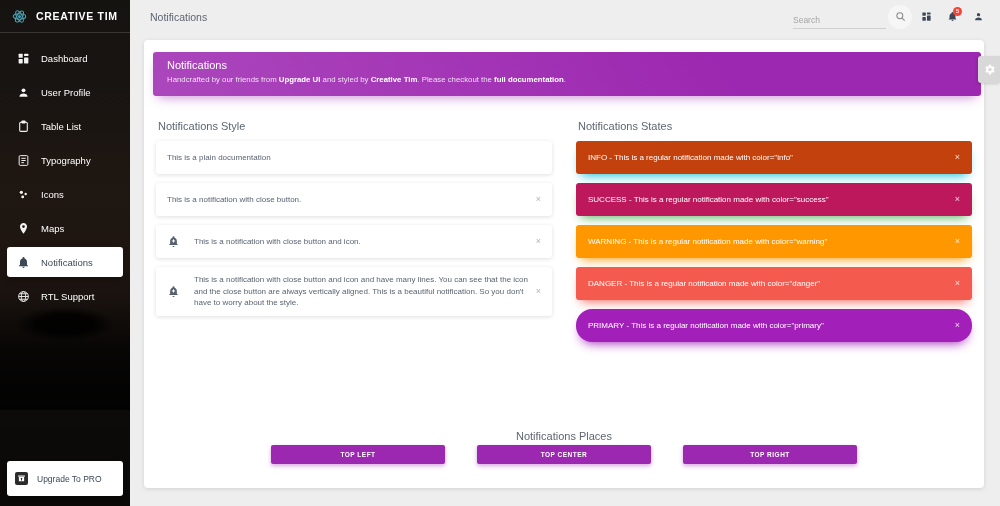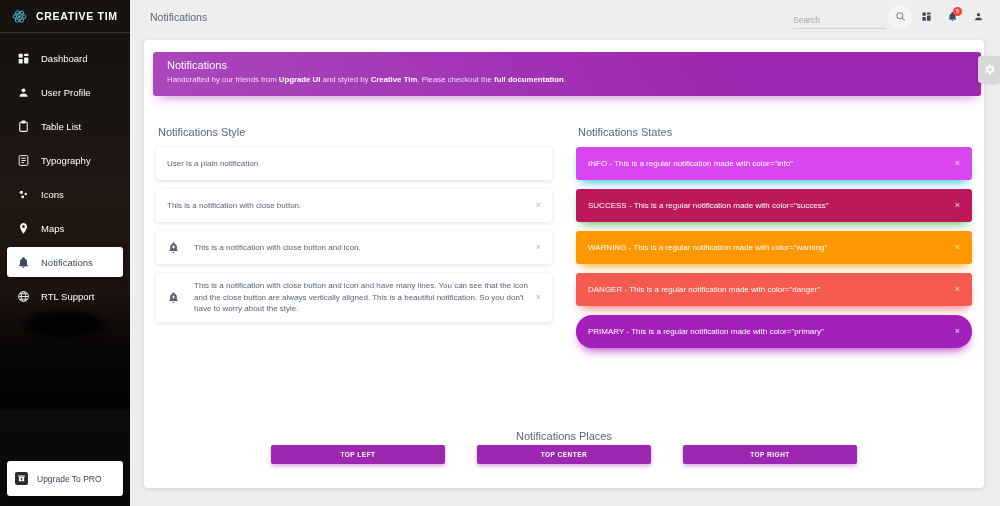--- a/index.html
+++ b/index.html
@@ -123,21 +123,21 @@
     border-radius: 3px;
     box-shadow: 0 6px 12px -5px rgba(156,39,176,0.55);
     padding: 7px 14px;
     color: #ffffff;
   }
   #banner-title { font-size: 11px; font-weight: normal; margin-bottom: 4px; }
   #banner-sub { font-size: 7.8px; color: rgba(255,255,255,0.82); line-height: 1.3; }
   #banner-sub b { color: #ffffff; font-weight: bold; }
 
   #columns {
-    position: absolute; left: 0; top: 86px; width: 840px;
+    position: absolute; left: 0; top: 80px; width: 840px;
     display: flex;
   }
   .col { width: 420px; padding: 0 12px; }
   .col-title {
     font-size: 11px; color: #5d6672; font-weight: normal;
     margin: 0 0 9px 0; padding-left: 2px;
   }
 
   
   .note {
@@ -366,21 +366,21 @@
       <span>Handcrafted by our friends from </span><b>Upgrade UI</b><span> and styled by </span><b>Creative Tim</b><span>. Please checkout the </span><b>full documentation</b><span>.</span>
     </div>
   </div>
 
   <div id="columns">
 
     <div class="col">
       <div class="col-title">Notifications Style</div>
 
       <div class="note">
-        <div class="note-text">User is a plain notification</div>
+        <div class="note-text">This is a plain documentation</div>
       </div>
 
       <div class="note">
         <div class="note-text">This is a notification with close button.</div>
         <div class="note-close">×</div>
       </div>
 
       <div class="note">
         <span class="note-icon">
           <svg viewBox="0 0 24 24" width="13" height="13" fill="#555f6d">
@@ -402,21 +402,21 @@
           </svg>
         </span>
         <div class="note-text">This is a notification with close button and icon and have many lines. You can see that the icon and the close button are always vertically aligned. This is a beautiful notification. So you don't have to worry about the style.</div>
         <div class="note-close">×</div>
       </div>
     </div>
 
     <div class="col">
       <div class="col-title">Notifications States</div>
 
-      <div class="alert" id="alert-info" style="background: #d946ef; box-shadow: rgb(0, 188, 212) 0px 6px 11px -5px;">
+      <div class="alert" id="alert-info" style="background: #c2410c; box-shadow: rgb(0, 188, 212) 0px 6px 11px -5px;">
         <div class="alert-text">INFO - This is a regular notification made with color="info"</div>
         <div class="alert-close">×</div>
       </div>
       <div class="alert" id="alert-success" style="background: #be185d; box-shadow: rgb(76, 175, 80) 0px 6px 11px -5px;">
         <div class="alert-text">SUCCESS - This is a regular notification made with color="success"</div>
         <div class="alert-close">×</div>
       </div>
       <div class="alert" id="alert-warning" style="background: rgb(255, 152, 0); box-shadow: rgb(255, 152, 0) 0px 6px 11px -5px;">
         <div class="alert-text">WARNING - This is a regular notification made with color="warning"</div>
         <div class="alert-close">×</div>

